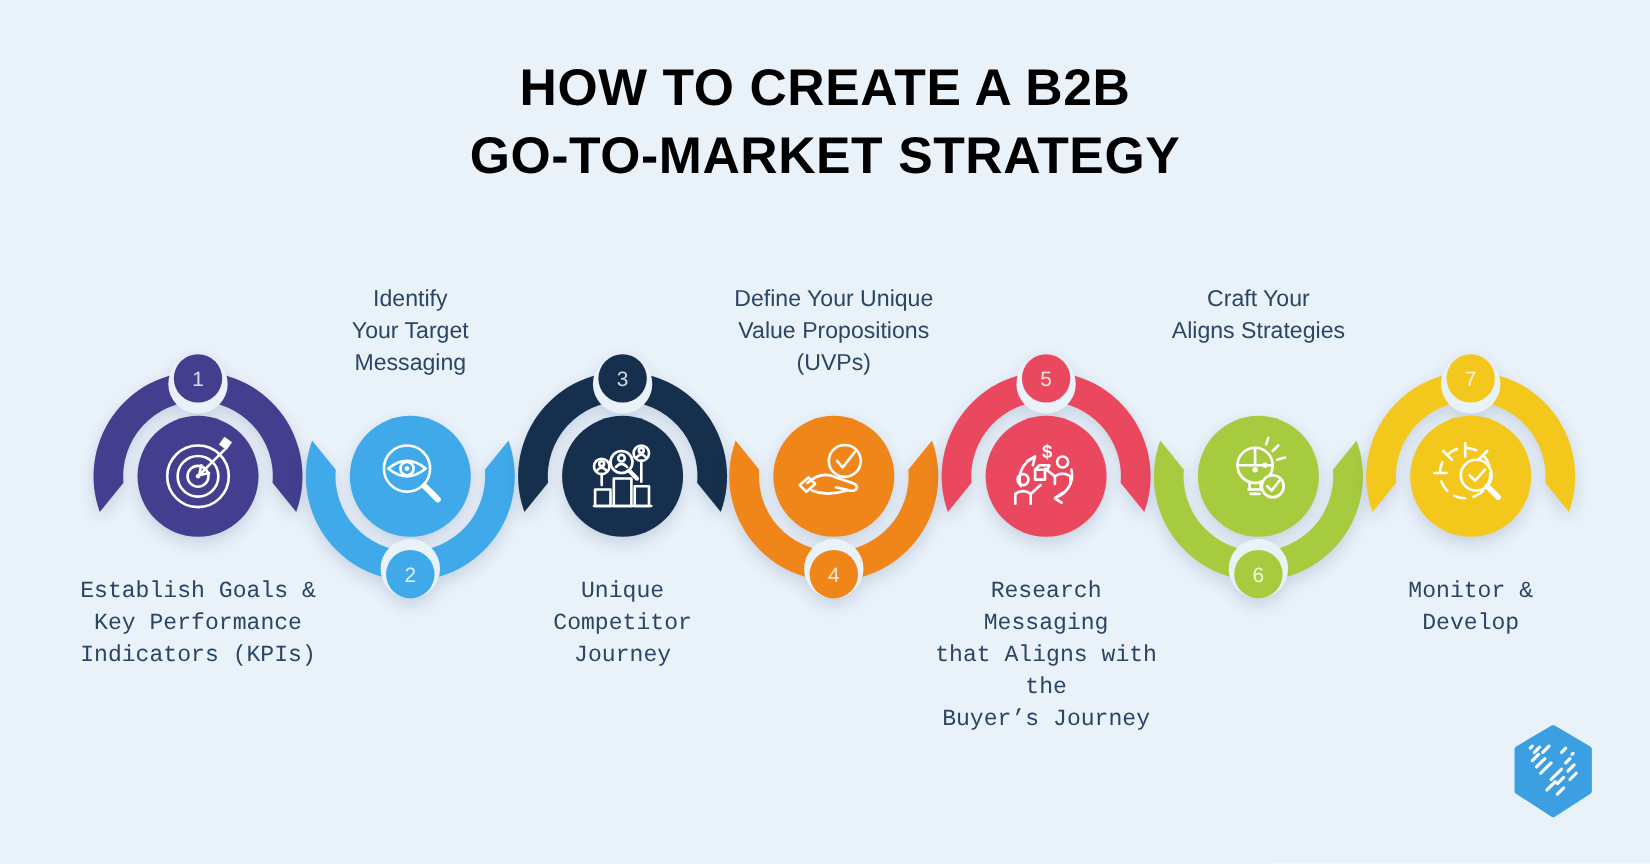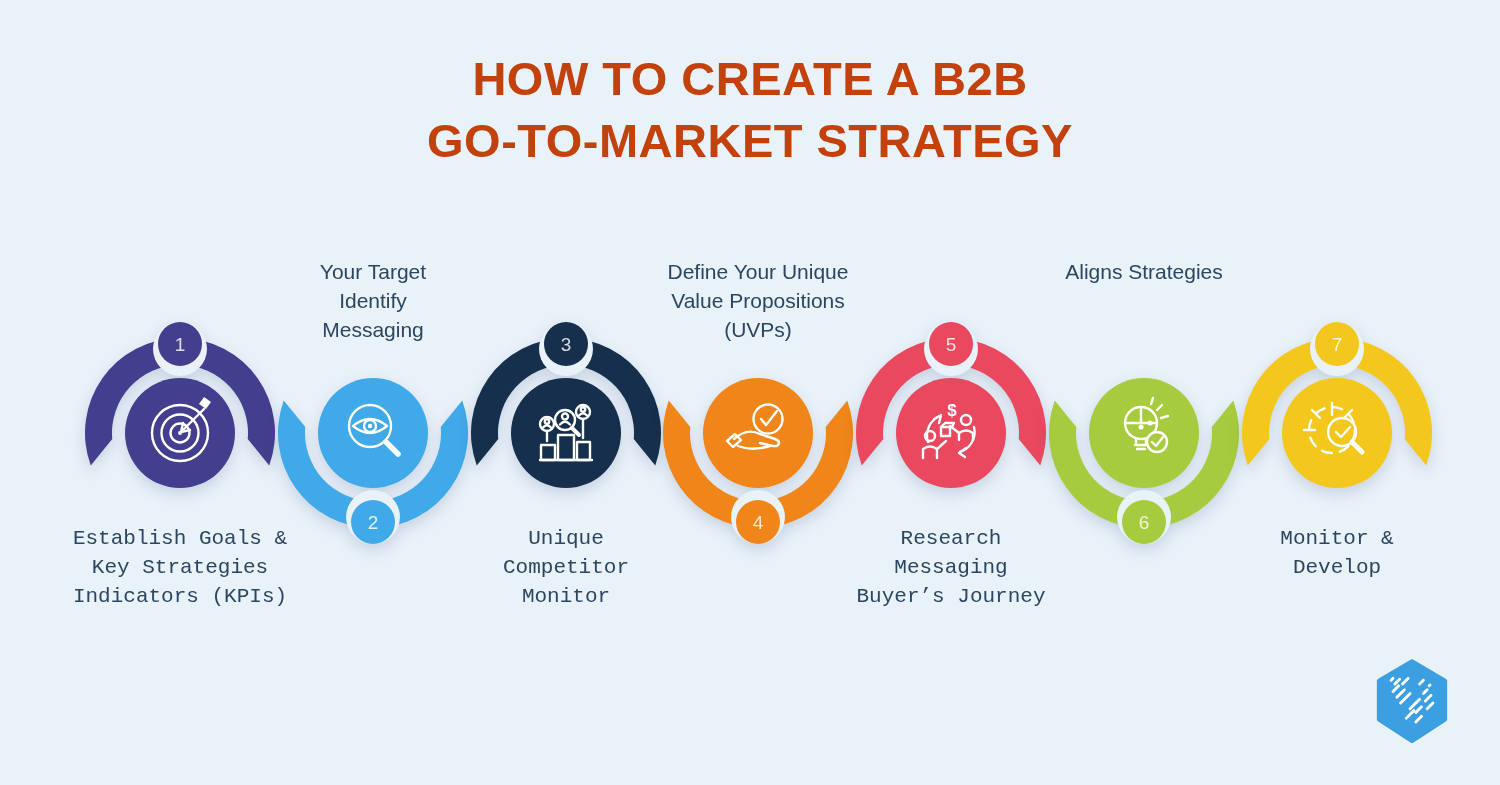--- a/index.html
+++ b/index.html
@@ -3,21 +3,21 @@
 <meta charset="utf-8">
 <style>
   html,body{margin:0;padding:0;}
   .canvas{
     position:relative;width:1500px;height:785px;overflow:hidden;
     background:#e9f1f9;
     font-family:"Liberation Sans", sans-serif;
   }
   .title{
     position:absolute;top:48px;left:0;width:1500px;text-align:center;
-    color:#c2410c;font-weight:800;font-size:47px;line-height:62px;letter-spacing:.5px;
+    color:#000000;font-weight:800;font-size:47px;line-height:62px;letter-spacing:.5px;
   }
   .step{position:absolute;top:0;width:220px;height:680px;}
   .graphic{
     position:absolute;left:10px;top:313px;width:200px;height:240px;
     filter:drop-shadow(0 6px 7px rgba(25,60,110,.16));
   }
   .label{
     position:absolute;left:0;width:220px;text-align:center;
     color:#2b4663;font-size:21px;line-height:29px;
   }
@@ -55,21 +55,21 @@
           <circle r="9.5"></circle>
         <circle class="icf" r="2"></circle>
         <path d="M2 -2 L24 -24"></path>
         <path d="M10 -3 L1 -1 L3 -10"></path>
         <path class="icf" d="M19 -29 L24 -36 L31 -31 L26 -24 Z"></path>
       </g>
       <text class="badge-num" x="100" y="38">1</text>
     </svg>
     <div class="label">
       <span>Establish Goals &amp;</span>
-      <span>Key Strategies</span>
+      <span>Key Performance</span>
       <span>Indicators (KPIs)</span>
     </div>
   </div>
 
   <div class="step bottom" style="left:263px">
     <svg class="graphic" viewBox="0 0 200 240">
       <g transform="translate(0,240) scale(1,-1)">
         <path d="M10.73 152.49 A95 95 0 1 1 189.27 152.49 L167.74 125.93 A68 68 0 1 0 32.26 125.93 Z" fill="#3fa9e9"></path>
         <circle cx="100" cy="36" r="27" fill="#e9f1f9"></circle>
         <circle cx="100" cy="31" r="22" fill="#3fa9e9"></circle>
@@ -78,22 +78,22 @@
       <g class="ic" transform="translate(100,120)">
         <circle cx="-3" cy="-7" r="21"></circle>
         <path d="M13 9 L25 21" stroke-width="5.5"></path>
         <path d="M-20 -7 Q-3 -21 14 -7 Q-3 7 -20 -7 Z"></path>
         <circle cx="-3" cy="-7" r="6"></circle>
         <circle class="icf" cx="-3" cy="-7" r="2.2"></circle>
       </g>
       <text class="badge-num" x="100" y="216">2</text>
     </svg>
     <div class="label">
+      <span>Identify</span>
       <span>Your Target</span>
-      <span>Identify</span>
       <span>Messaging</span>
     </div>
   </div>
 
   <div class="step top" style="left:456px">
     <svg class="graphic" viewBox="0 0 200 240">
       <g>
         <path d="M10.73 152.49 A95 95 0 1 1 189.27 152.49 L167.74 125.93 A68 68 0 1 0 32.26 125.93 Z" fill="#152f4c"></path>
         <circle cx="100" cy="36" r="27" fill="#e9f1f9"></circle>
         <circle cx="100" cy="31" r="22" fill="#152f4c"></circle>
@@ -115,21 +115,21 @@
         <circle cx="-1" cy="-13" r="10"></circle>
         <circle cx="-1" cy="-16.5" r="3"></circle>
         <path d="M-6 -8.5 Q-1 -14 4 -8.5"></path>
         <path d="M6 -5 L13 2" stroke-width="4"></path>
       </g>
       <text class="badge-num" x="100" y="38">3</text>
     </svg>
     <div class="label">
       <span>Unique</span>
       <span>Competitor</span>
-      <span>Monitor</span>
+      <span>Journey</span>
     </div>
   </div>
 
   <div class="step bottom" style="left:648px">
     <svg class="graphic" viewBox="0 0 200 240">
       <g transform="translate(0,240) scale(1,-1)">
         <path d="M10.73 152.49 A95 95 0 1 1 189.27 152.49 L167.74 125.93 A68 68 0 1 0 32.26 125.93 Z" fill="#f08519"></path>
         <circle cx="100" cy="36" r="27" fill="#e9f1f9"></circle>
         <circle cx="100" cy="31" r="22" fill="#f08519"></circle>
       </g>
@@ -170,20 +170,21 @@
         <path d="M8 7 V0 Q15 -5 22 0 V7"></path>
         <path d="M8 0 L-1 -7"></path>
         <rect x="-10" y="-6" width="9" height="9"></rect>
         <path d="M-10 -6 L-6 -10 L3 -10 L1 -6"></path>
         <text class="tx" x="1" y="-17">$</text>
       </g>
       <text class="badge-num" x="100" y="38">5</text>
     </svg>
     <div class="label">
       <span>Research Messaging</span>
+      <span>that Aligns with the</span>
       <span>Buyer’s Journey</span>
     </div>
   </div>
 
   <div class="step bottom" style="left:1034px">
     <svg class="graphic" viewBox="0 0 200 240">
       <g transform="translate(0,240) scale(1,-1)">
         <path d="M10.73 152.49 A95 95 0 1 1 189.27 152.49 L167.74 125.93 A68 68 0 1 0 32.26 125.93 Z" fill="#a7cb3e"></path>
         <circle cx="100" cy="36" r="27" fill="#e9f1f9"></circle>
         <circle cx="100" cy="31" r="22" fill="#a7cb3e"></circle>
@@ -195,20 +196,21 @@
         <path d="M-3 -26 V-10 M-19 -10 H13"></path>
         <circle class="icf" cx="-3" cy="-6" r="2.5"></circle>
         <circle class="icf" cx="6" cy="-10" r="2.5"></circle>
         <path d="M13 -23 L18 -28 M17 -15 L24 -17 M7 -29 L9 -35"></path>
         <circle cx="13" cy="9" r="10" fill="#a7cb3e"></circle>
         <path d="M8 9 L12 13 L19 4"></path>
       </g>
       <text class="badge-num" x="100" y="216">6</text>
     </svg>
     <div class="label">
+      <span>Craft Your</span>
       <span>Aligns Strategies</span>
     </div>
   </div>
 
   <div class="step top" style="left:1227px">
     <svg class="graphic" viewBox="0 0 200 240">
       <g>
         <path d="M10.73 152.49 A95 95 0 1 1 189.27 152.49 L167.74 125.93 A68 68 0 1 0 32.26 125.93 Z" fill="#f4c71c"></path>
         <circle cx="100" cy="36" r="27" fill="#e9f1f9"></circle>
         <circle cx="100" cy="31" r="22" fill="#f4c71c"></circle>

